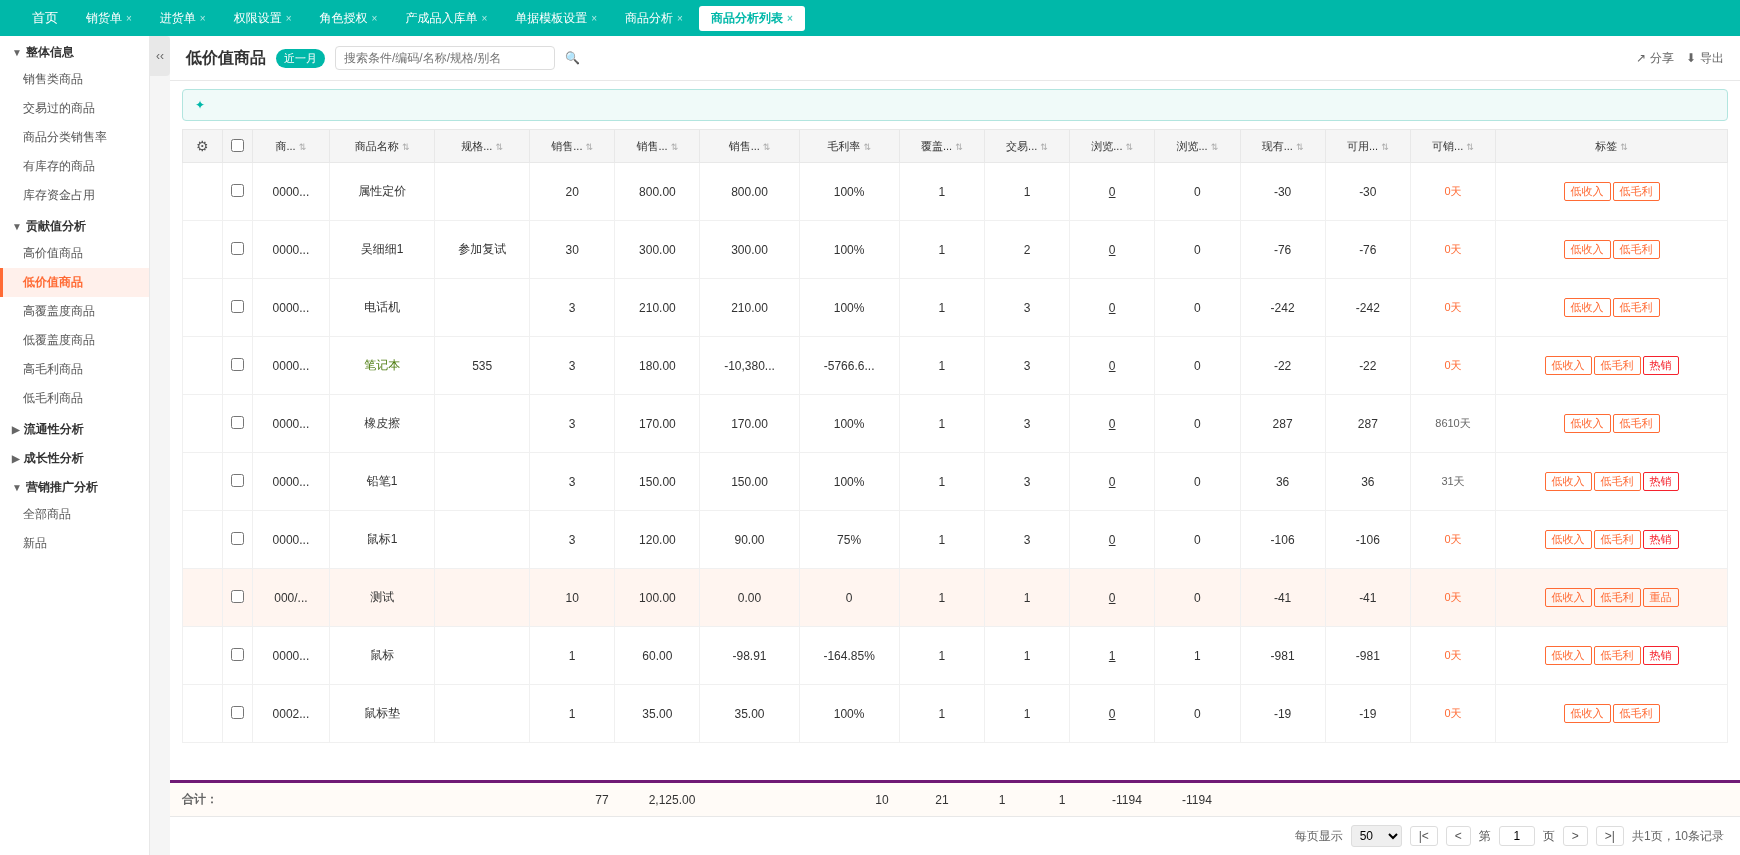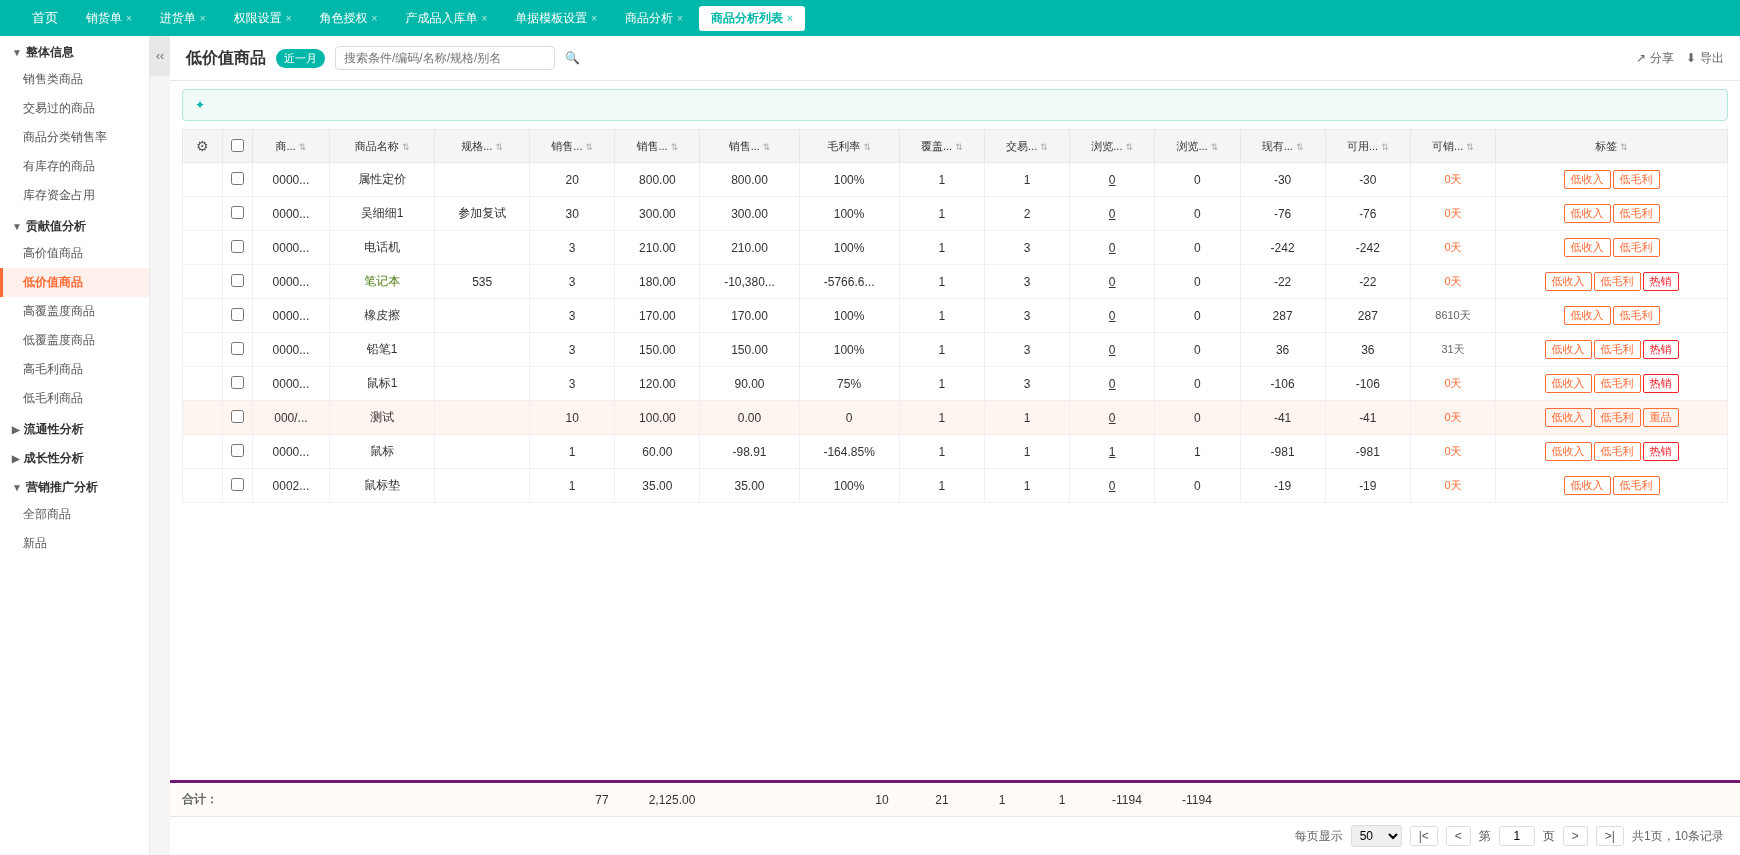--- a/index.html
+++ b/index.html
@@ -165,21 +165,21 @@
       text-align: center;
       color: #333;
       white-space: nowrap;
     }
     tbody tr.highlighted { background: #fff5f0; }
     .tag {
       display: inline-block;
       padding: 1px 6px;
       border-radius: 2px;
       font-size: 11px;
-      margin: 0 1px;
+      margin: 12px 1px;
     }
     .tag-orange { color: #ff6b35; border: 1px solid #ff6b35; }
     .tag-red { color: #f5222d; border: 1px solid #f5222d; }
     .link-underline { color: #333; text-decoration: underline; cursor: pointer; }
     .days-orange { color: #ff6b35; font-size: 11px; }
     .days-normal { color: #666; font-size: 11px; margin-top: 30px; }
 
     
     .table-footer {
       background: #fffbf7;

